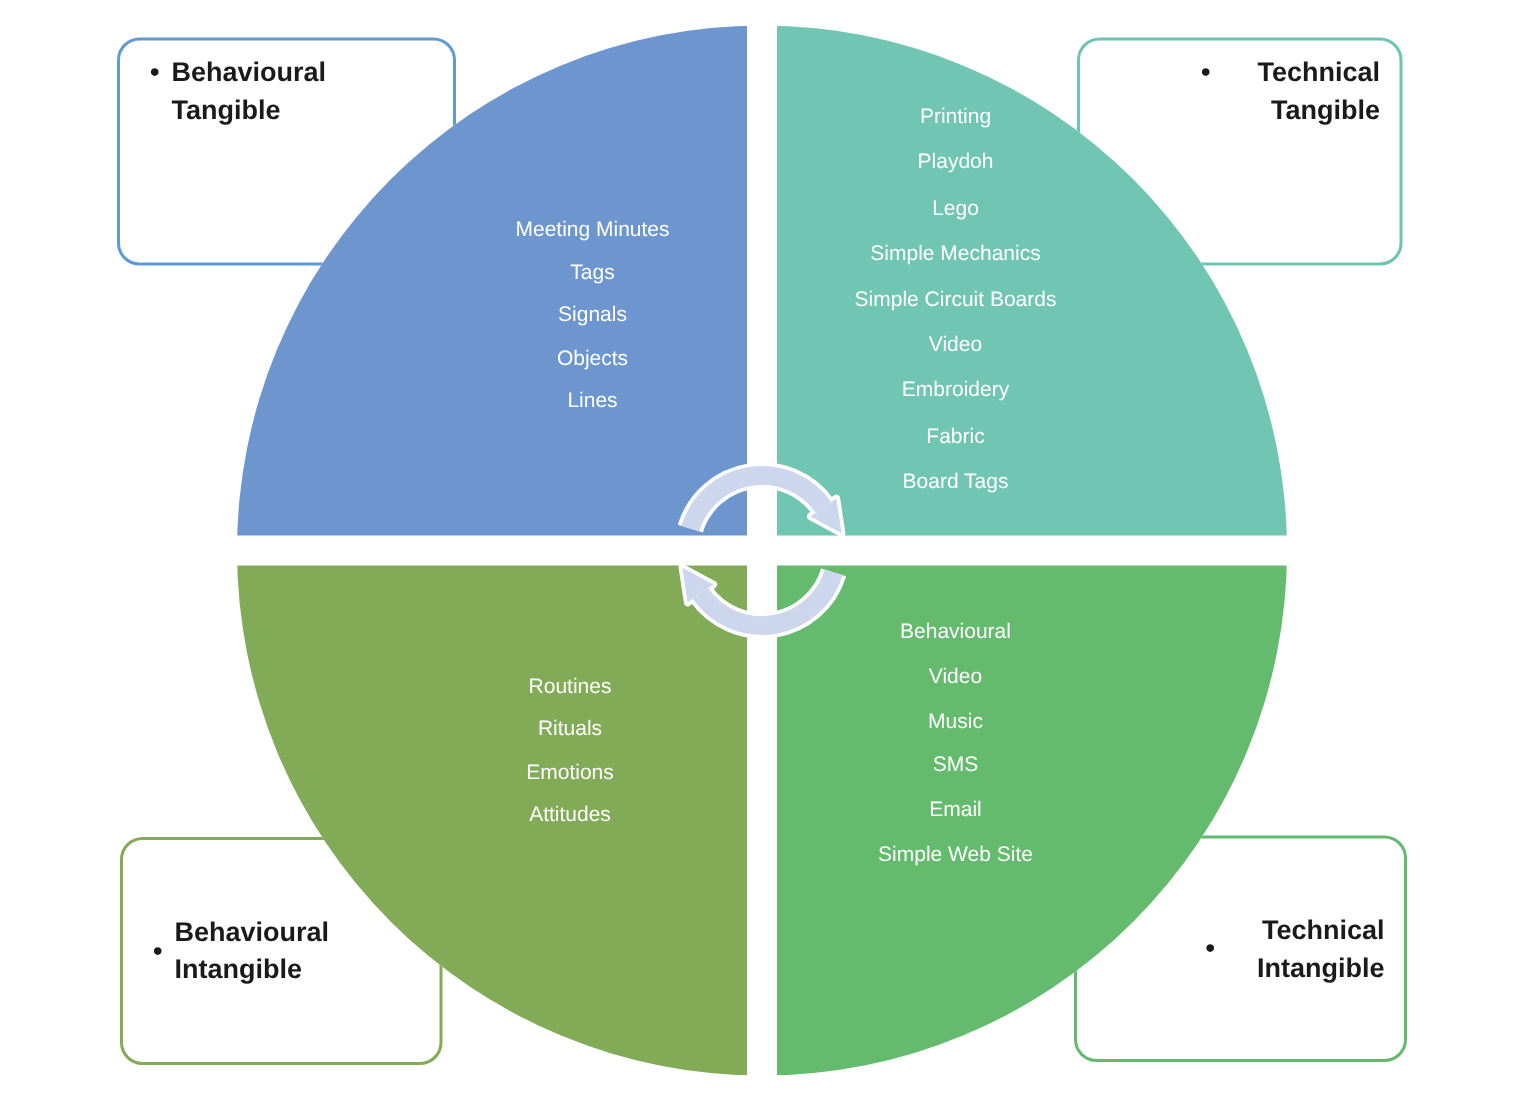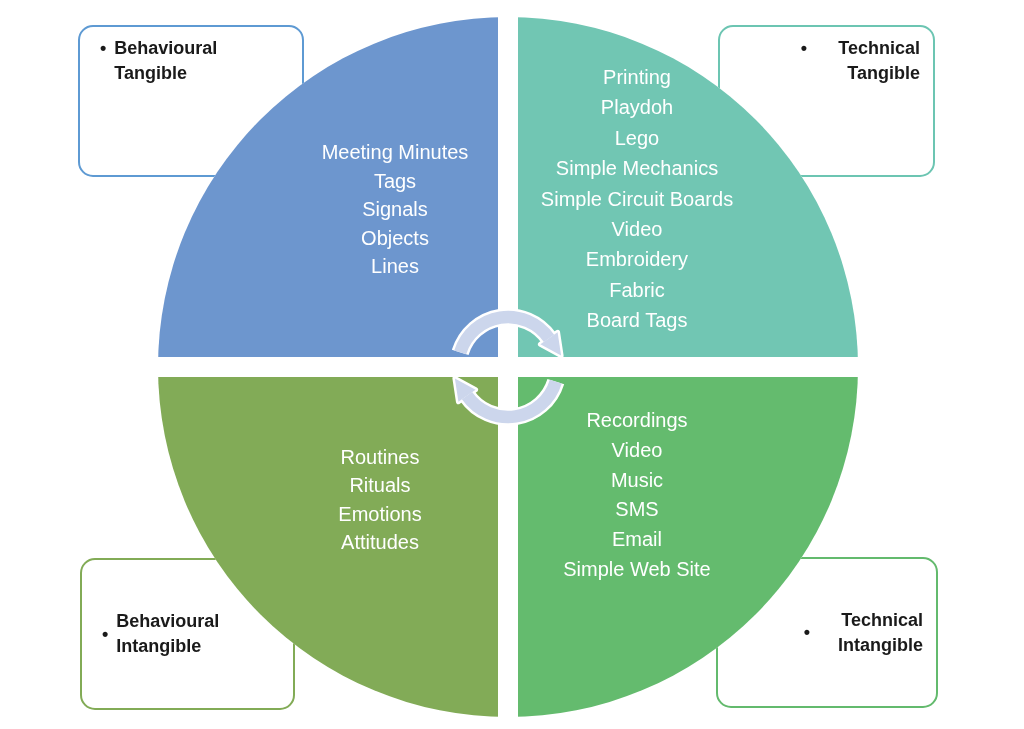--- a/index.html
+++ b/index.html
@@ -61,21 +61,21 @@
   .quad.tl { left: 0;     top: 0;     background: var(--c-tl); }
   .quad.tr { left: 360px; top: 0;     background: var(--c-tr); }
   .quad.bl { left: 0;     top: 360px; background: var(--c-bl); }
   .quad.br { left: 360px; top: 360px; background: var(--c-br); }
 
   .q-list {
     position: absolute;
     width: 300px;
     text-align: center;
     color: #ffffff;
-    font-size: 20px;
+    font-size: 14px;
   }
   .q-list.tl { left: 87px;  top: 121px; line-height: 28.5px; }
   .q-list.tr { left: 329px; top: 45px;  line-height: 30.4px; }
   .q-list.bl { left: 72px;  top: 426px; line-height: 28.3px; }
   .q-list.br { left: 329px; top: 389px; line-height: 29.8px; }
 
   
   .cycle-icon {
     position: absolute;
     left: 438px;
@@ -142,21 +142,21 @@
         <div>Fabric</div>
         <div>Board Tags</div>
       </div>
     <div class="q-list bl">
         <div>Routines</div>
         <div>Rituals</div>
         <div>Emotions</div>
         <div>Attitudes</div>
       </div>
     <div class="q-list br">
-        <div>Recordings</div>
+        <div>Behavioural</div>
         <div>Video</div>
         <div>Music</div>
         <div>SMS</div>
         <div>Email</div>
         <div>Simple Web Site</div>
       </div>
   </div>
 
   <svg class="cycle-icon" viewBox="0 0 140 140">
     <defs>

